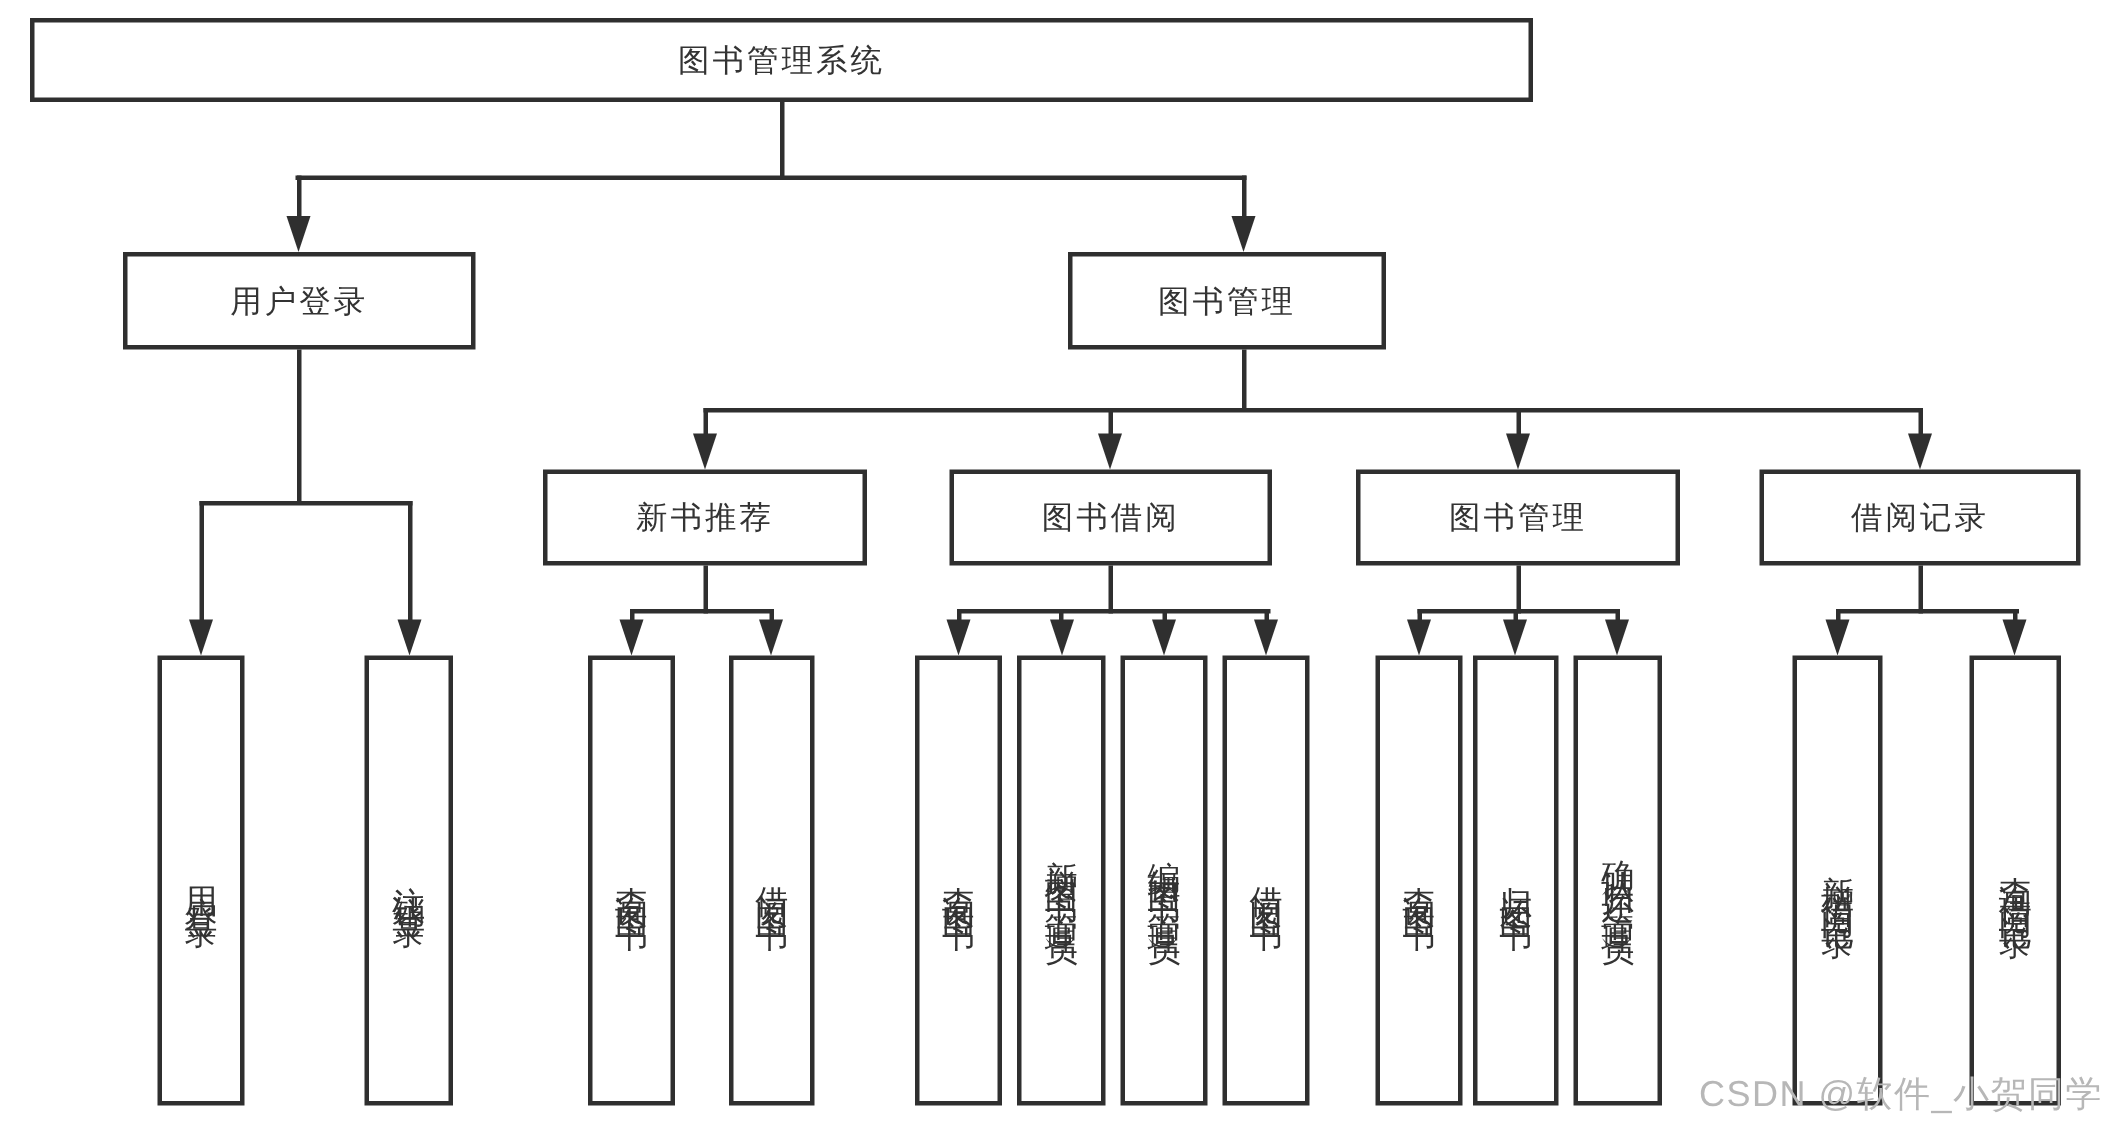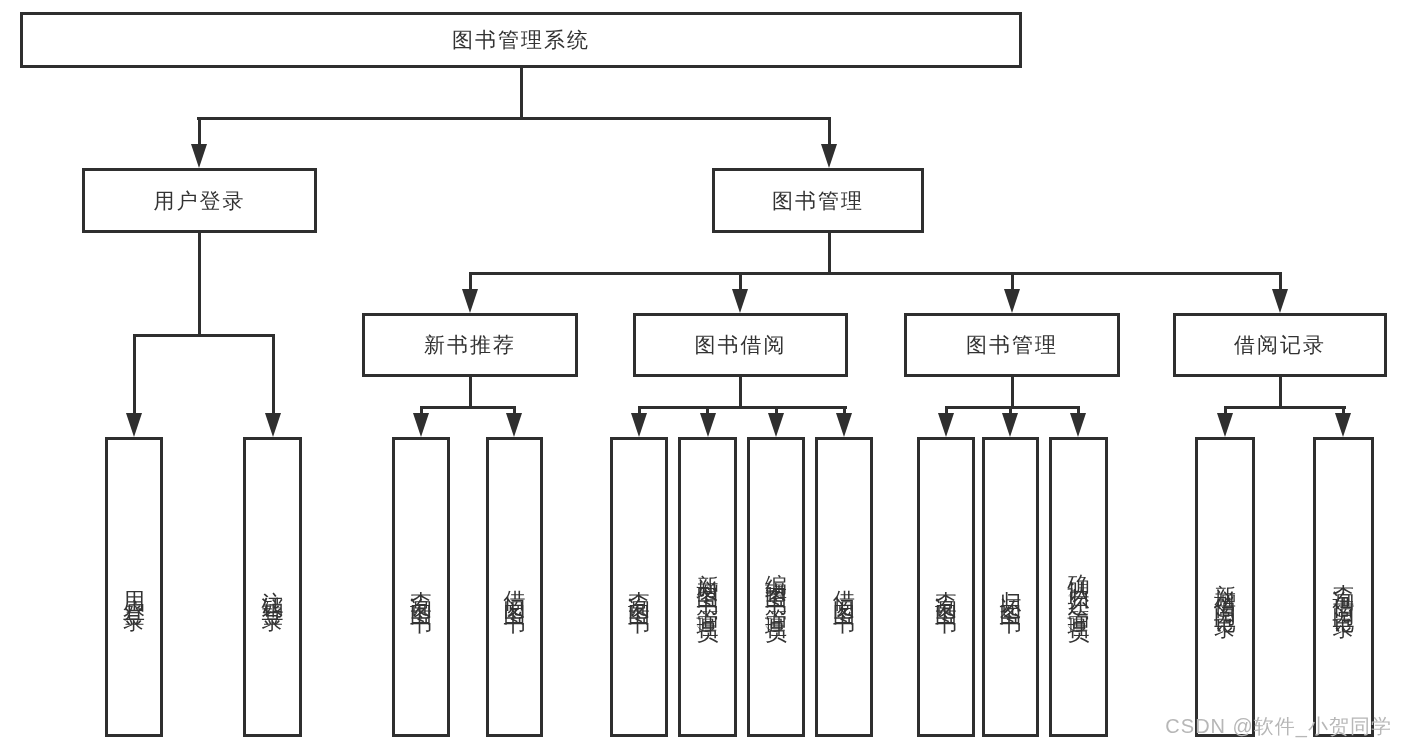--- a/index.html
+++ b/index.html
@@ -23,22 +23,22 @@
     writing-mode:vertical-rl;text-orientation:mixed;
     font-size:22px;letter-spacing:7px;line-height:1;white-space:nowrap;
   }
   .line{position:absolute;background:var(--line,#2f2f2f);}
   .arrow{
     position:absolute;width:0;height:0;
     border-left:8px solid transparent;border-right:8px solid transparent;
     border-top:24px solid var(--line,#2f2f2f);
   }
   .watermark{
-    position:absolute;top:713px;right:13px;z-index:5;
-    font-size:20px;color:var(--watermark,#b7b7b7);
+    position:absolute;top:713px;right:3px;z-index:5;
+    font-size:24px;color:var(--watermark,#b7b7b7);
     letter-spacing:1px;white-space:nowrap;
   }
 </style>
 </head>
 <body>
 
 <div id="stage">
 
   <div class="box h" style="left:20px;top:12px;width:1002px;height:56px;">
     <span class="lbl">图书管理系统</span>

